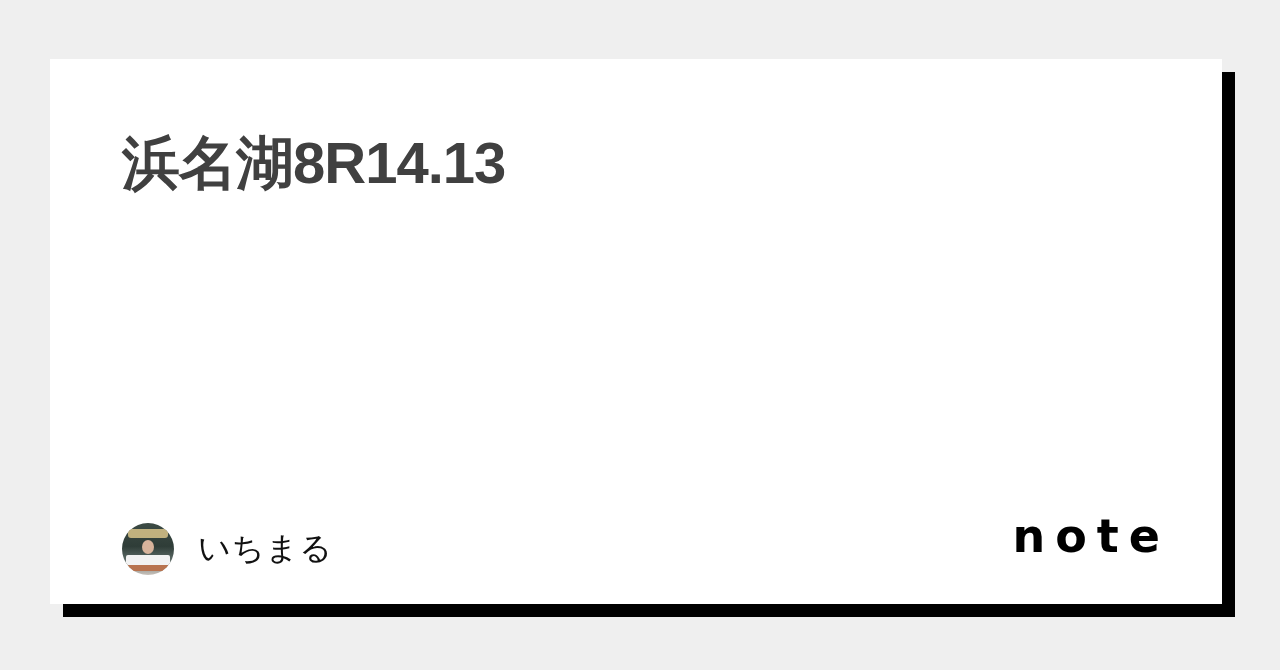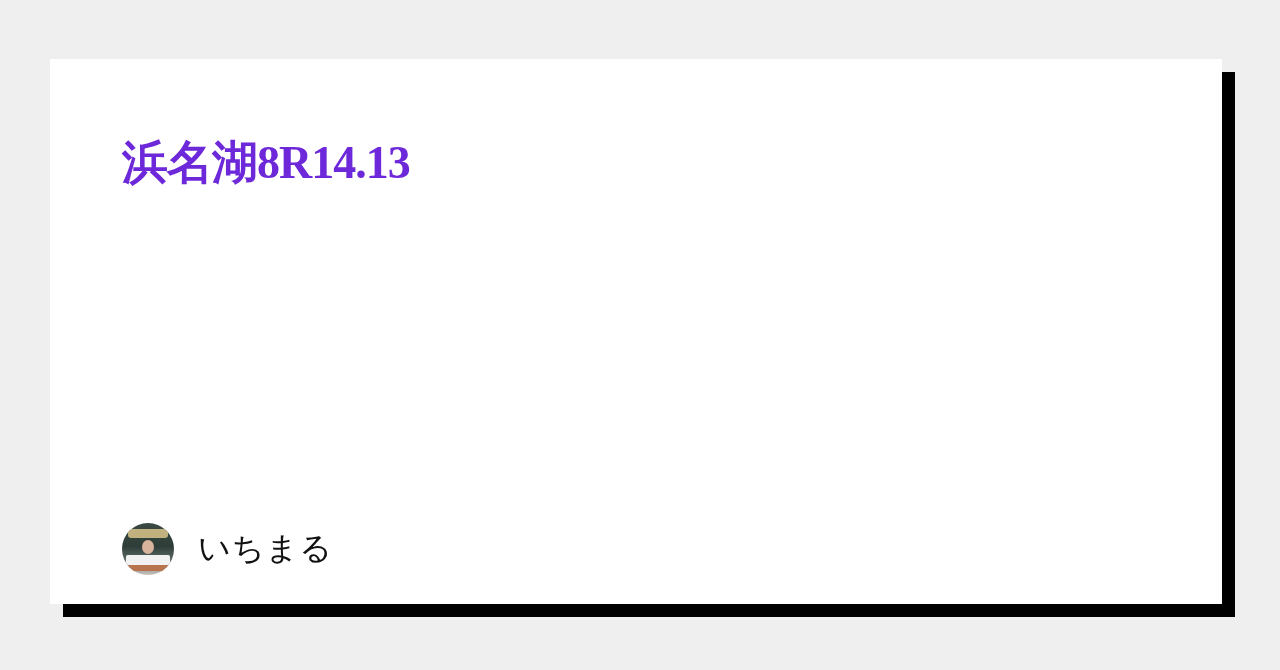--- a/index.html
+++ b/index.html
@@ -8,22 +8,22 @@
     font-family: "DejaVu Sans", "Liberation Sans", sans-serif;
   }
   .shadow {
     position:absolute; left:63px; top:72px; width:1172px; height:545px; background:#000;
   }
   .card {
     position:absolute; left:50px; top:59px; width:1172px; height:545px; background:#fff;
   }
   .title {
     position:absolute; left:72px; top:70px; margin:0;
-    font-size:46px; font-weight:bold; color:#6d28d9; letter-spacing:-1px; line-height:68px;
-    font-family: Liberation Serif, serif;
+    font-size:58px; font-weight:bold; color:#404040; letter-spacing:-1px; line-height:68px;
+    font-family: Liberation Sans, sans-serif;
   }
   .author {
     position:absolute; left:72px; top:447px; display:flex; align-items:center;margin-top:17px;
   }
   .avatar {
     width:52px; height:52px; border-radius:50%; overflow:hidden; position:relative;
     background: linear-gradient(180deg, #3c4a44 0%, #2f3d38 45%, #5c6a66 70%, #c9c2bb 100%);
   }
   .avatar .a1 { position:absolute; left:6px; top:6px; width:40px; height:9px; background:#d9c48a; border-radius:3px; opacity:.85; }
   .avatar .a2 { position:absolute; left:20px; top:17px; width:12px; height:14px; background:#d8b49c; border-radius:50%; }
@@ -45,13 +45,14 @@
   <h1 class="title">浜名湖8R14.13</h1>
   <div class="author">
     <div class="avatar">
       <div class="a1"></div>
         <div class="a2"></div>
         <div class="a3"></div>
         <div class="a4"></div>
     </div>
     <span class="author-name">いちまる</span>
   </div>
+  <div class="logo">note</div>
 </div>
 
 </body></html>

